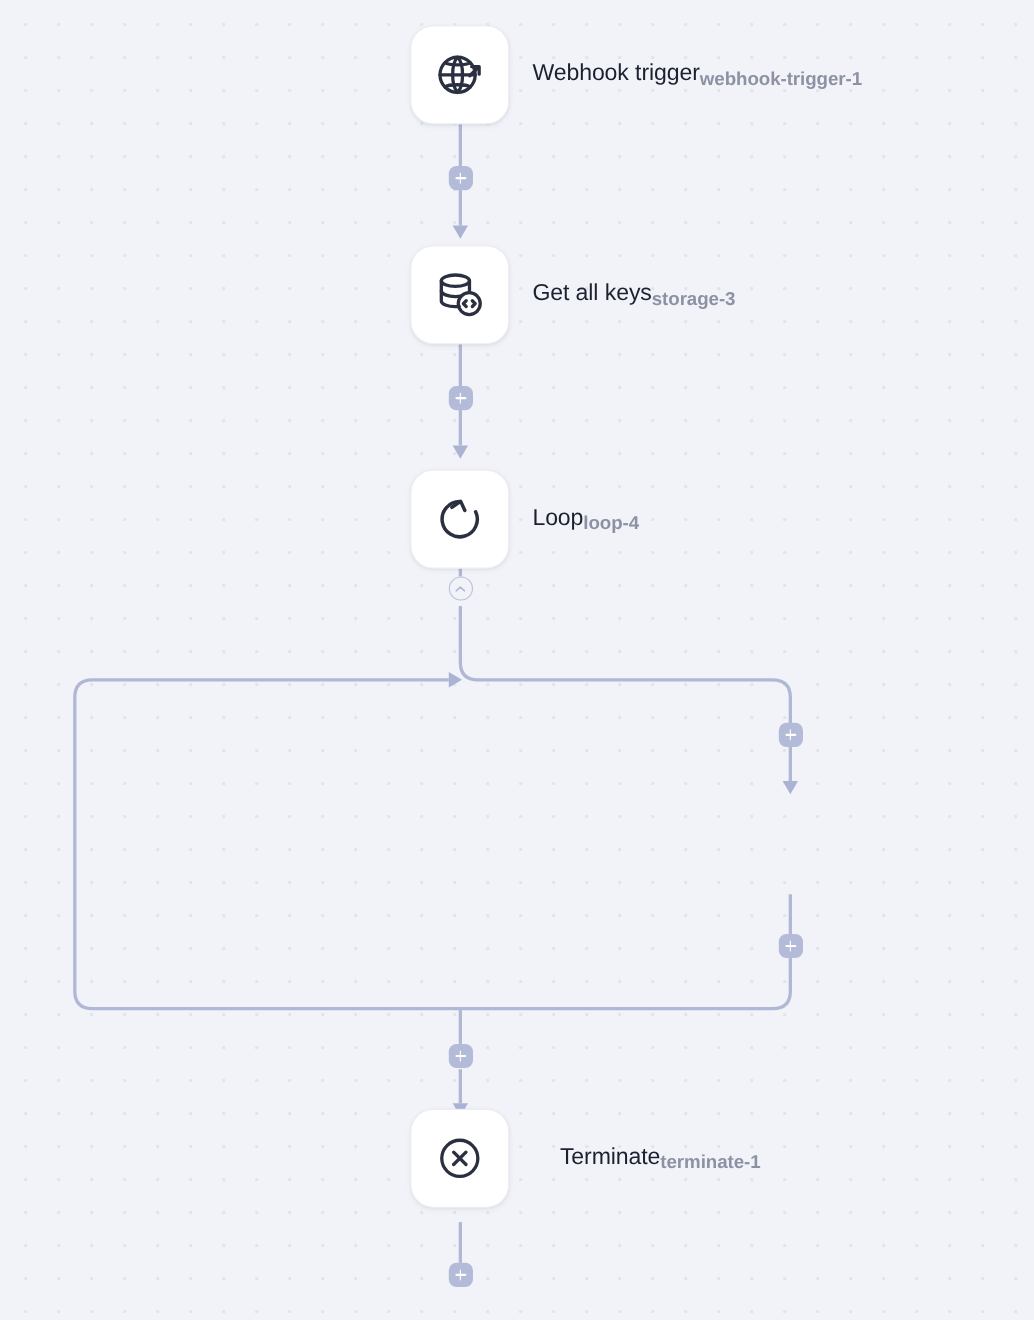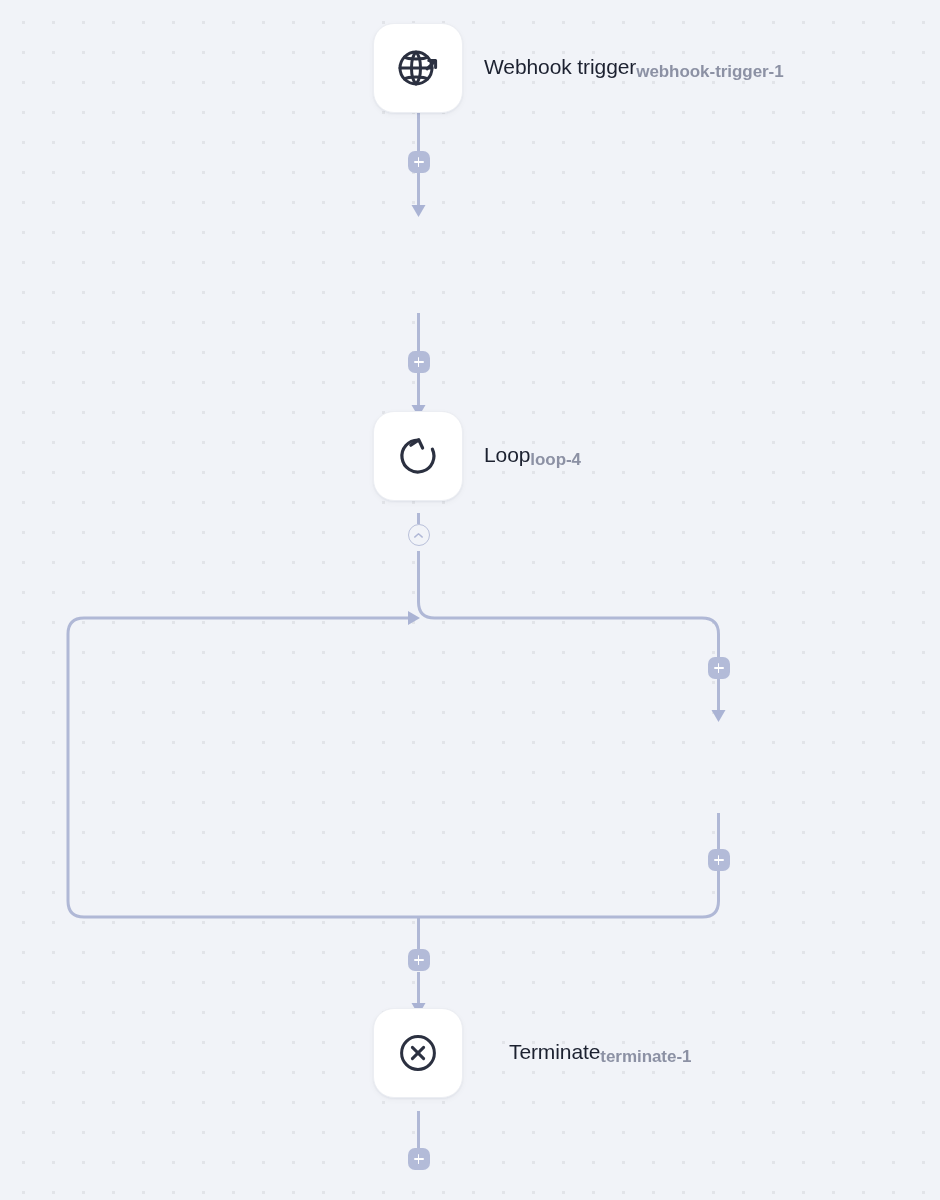--- a/index.html
+++ b/index.html
@@ -161,22 +161,41 @@
           <path d="M17.4,8.3 L20.8,8.3 L20.8,11.7"></path>
         </svg>
       </span>
     </div>
     <div class="node-text">
       <div class="node-title">Webhook trigger</div>
       <div class="node-subtitle">webhook-trigger-1</div>
     </div>
   </div>
 
-
-  <div class="node" style="left:373px; top:411px;">
+  <div class="node" style="left:373px; top:223px;">
+    <div class="node-card">
+      <span class="node-icon">
+        <svg width="48" height="48" viewBox="0 0 24 24" fill="none" stroke="#2b3040" stroke-width="1.5" stroke-linecap="round" stroke-linejoin="round">
+          <ellipse cx="10" cy="5.6" rx="6.4" ry="2.6"></ellipse>
+          <path d="M3.6,5.6 L3.6,10.2 C3.6,11.6 6.5,12.8 10,12.8 C11,12.8 12,12.7 12.8,12.5"></path>
+          <path d="M3.6,10.2 L3.6,14.8 C3.6,16.2 6.5,17.4 10,17.4 C10.6,17.4 11.2,17.4 11.7,17.3"></path>
+          <path d="M16.4,5.6 L16.4,10.1"></path>
+          <circle cx="16.3" cy="16" r="5"></circle>
+          <path d="M14.9,14.7 L13.6,16 L14.9,17.3"></path>
+          <path d="M17.7,14.7 L19,16 L17.7,17.3"></path>
+        </svg>
+      </span>
+    </div>
+    <div class="node-text">
+      <div class="node-title">Get all keys</div>
+      <div class="node-subtitle">storage-3</div>
+    </div>
+  </div>
+
+  <div class="node" style="left:373px; top:427px;">
     <div class="node-card">
       <span class="node-icon">
         <svg width="48" height="48" viewBox="0 0 24 24" fill="none" stroke="#2b3040" stroke-width="1.6" stroke-linecap="round" stroke-linejoin="round">
           <path d="M12,4 A8,8 0 1,0 19.2,8.6"></path>
           <path d="M8.4,6.6 L12.4,3.9 L14.3,8.0"></path>
         </svg>
       </span>
     </div>
     <div class="node-text">
       <div class="node-title">Loop</div>

